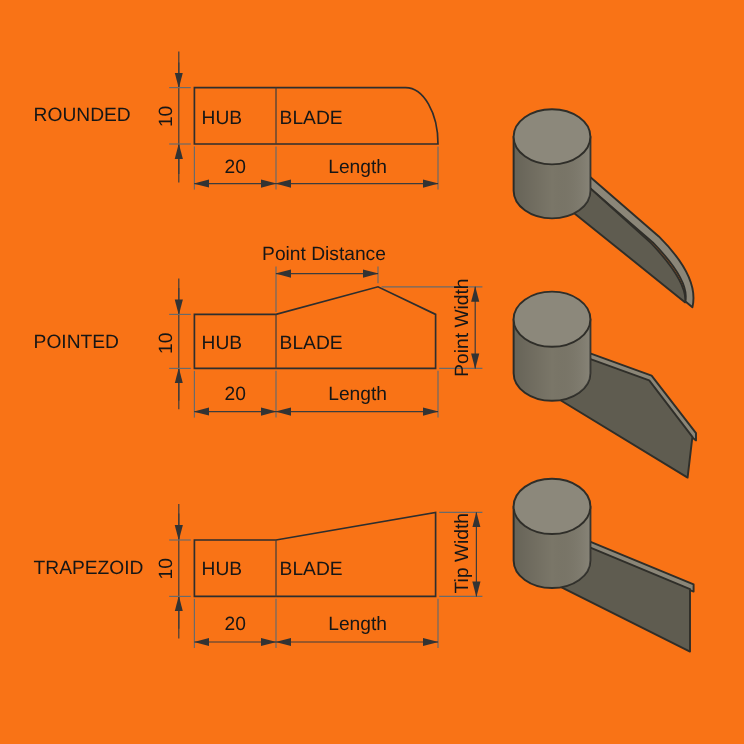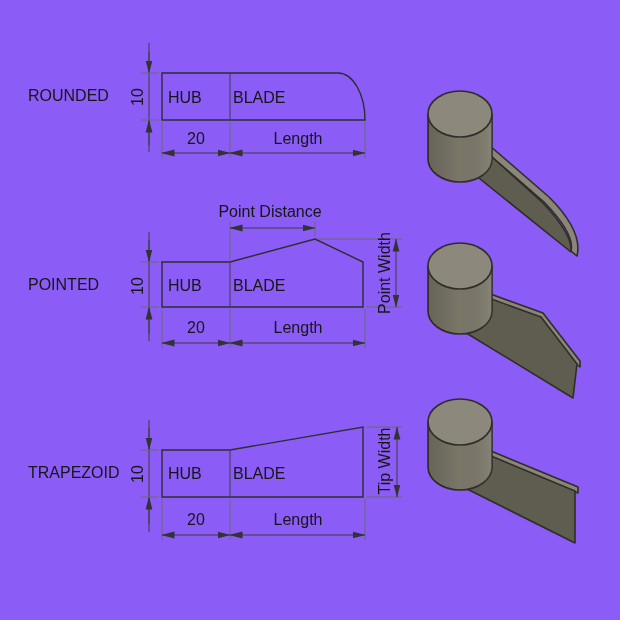--- a/index.html
+++ b/index.html
@@ -1,20 +1,20 @@
 <!DOCTYPE html>
 <html><head>
 <meta charset="utf-8">
 <style>
   html,body{margin:0;padding:0;}
   body{
     width:620px;height:620px;background:#ffffff;overflow:hidden;
     font-family:"Liberation Sans","DejaVu Sans",sans-serif;
   }
-  .stage{position:relative;width:620px;height:620px;background:#8b5cf6;}
+  .stage{position:relative;width:620px;height:620px;background:#f97316;}
   svg{display:block;}
   .lbl{font-size:16px;fill:#161616;}
   .dimtxt{font-size:16px;fill:#161616;}
   .outline{fill:none;stroke:#2e2e2e;stroke-width:1.4;}
   .thin{stroke:#3c3c3c;stroke-width:1;fill:none;}
   .ext{stroke:#6a6a6a;stroke-width:1;fill:none;}
   .dim{stroke:#3c3c3c;stroke-width:1;fill:none;}
   .rend{stroke:#2f2e29;stroke-width:1.6;stroke-linejoin:round;}
 </style>
 </head>

